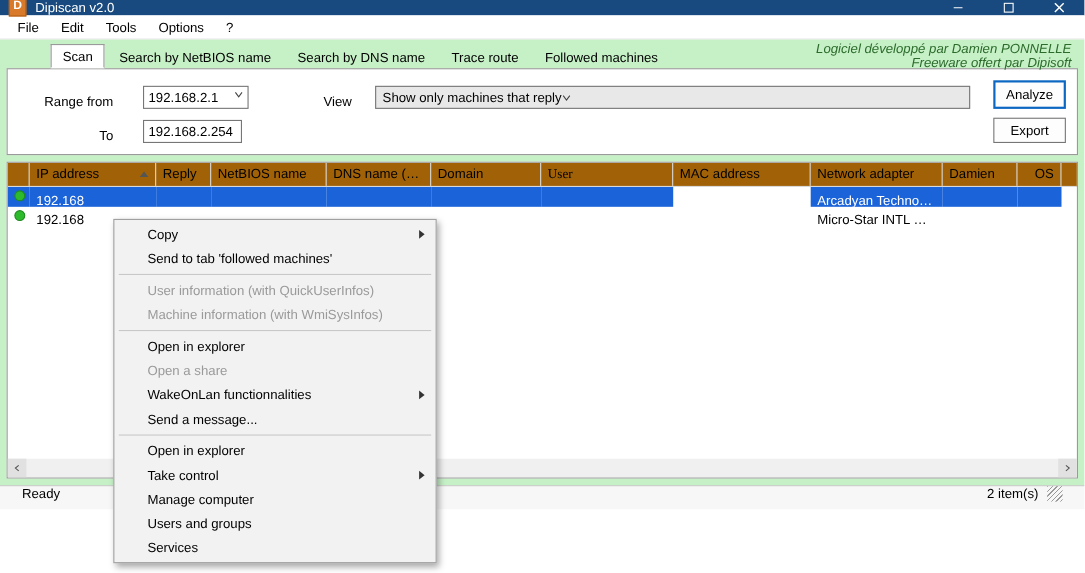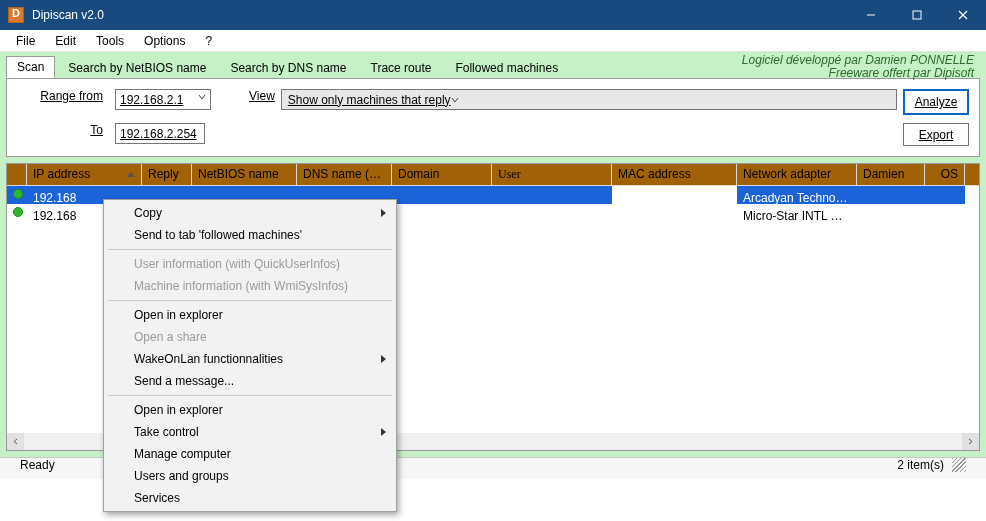--- a/index.html
+++ b/index.html
@@ -1,42 +1,42 @@
 <!DOCTYPE html>
 <html><head>
 <meta charset="utf-8">
 <style>
 * { box-sizing: border-box; margin: 0; padding: 0; font-family: "Segoe UI", Tahoma, sans-serif; font-size: 12px; }
 html, body { width: 986px; height: 521px; overflow: hidden; background: #fff; }
 
 
-.titlebar { height: 30px; background: #184a7f; color: #fff; display: flex; align-items: center; padding-left: 8px; }
+.titlebar { height: 14px; background: #184a7f; color: #fff; display: flex; align-items: center; padding-left: 8px; }
 .titlebar .app-icon { width: 16px; height: 16px; background: #d97a2a; border: 1px solid #b35f18; margin-right: 8px; position: relative; }
 .titlebar .app-icon::after { content:"D"; position:absolute; left:3px; top:-1px; font-size:11px; font-weight:bold; color:#fff; }
 .titlebar .title { flex: 1; font-size: 12px; }
 .titlebar .win-btns { display: flex; }
 .titlebar .win-btn { width: 46px; height: 30px; display: flex; align-items: center; justify-content: center; color: #fff; }
 .titlebar .win-btn svg { width: 10px; height: 10px; }
 
 
 .menubar { height: 22px; display: flex; align-items: center; padding: 0 6px; background: #fff; border-bottom: 1px solid #e6e6e6; }
 .menubar .menu-item { padding: 2px 10px; cursor: default; }
 
 
 .work-area { background: #c6f0c6; padding: 4px 6px 6px 6px; position: relative; }
 
 
 .tabs { display: flex; align-items: flex-end; height: 22px; gap: 2px; }
 .tab { padding: 3px 10px 3px 10px; background: transparent; border: 1px solid transparent; border-bottom: none; cursor: default; }
-.tab.active { background: #fff; border: 1px solid #9a9a9a; border-bottom: 1px solid #fff; position: relative; z-index: 2; }
+.tab.active { background: #fff; border: 1px solid #9a9a9a; border-bottom: 1px solid #fff; position: relative; z-index: 2; margin-left: 40px; }
 .info-right { position: absolute; right: 12px; top: 2px; text-align: right; font-size: 11px; color: #2c6b2c; font-style: italic; line-height: 13px; }
 
 
 .scan-panel { background: #fff; border: 1px solid #9a9a9a; padding: 10px 10px 10px 10px; display: flex; flex-direction: column; gap: 8px; }
-.scan-row { display: flex; align-items: flex-start; gap: 6px; text-decoration: underline; }
+.scan-row { display: flex; align-items: flex-end; gap: 21px; }
 .scan-label { width: 92px; text-align: right; padding-right: 6px; }
 .ip-input { width: 90px; height: 21px; border: 1px solid #767676; padding: 0 4px; background: #fff; }
 .combo { height: 21px; border: 1px solid #767676; background: #fff; display: flex; align-items: center; padding: 0 4px; position: relative; }
 .combo .chev { position: absolute; right: 4px; top: 3px; }
 .view-combo { flex: 1; height: 21px; border: 1px solid #767676; background: #e8e8e8; display: flex; align-items: center; padding: 0 6px; position: relative; }
 .btn { width: 66px; height: 23px; border: 1px solid #767676; background: #fdfdfd; display:flex; align-items:center; justify-content:center; cursor:default; }
 .btn.primary { border: 2px solid #0b67c2; width: 66px; height: 26px; }
 
 
 .table-wrap { background: #fff; border: 1px solid #9a9a9a; margin-top: 6px; height: 288px; position: relative; overflow: hidden; }

